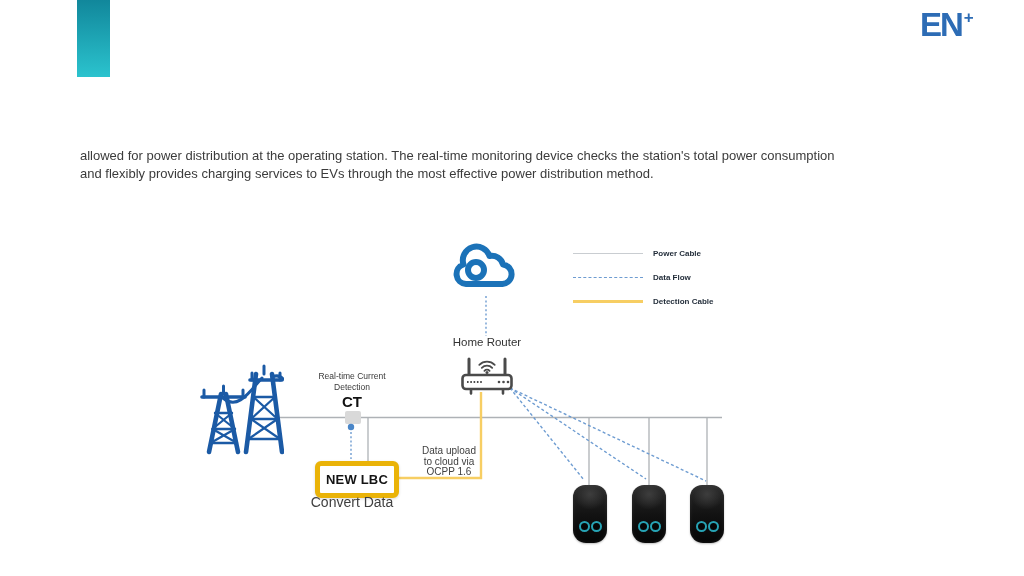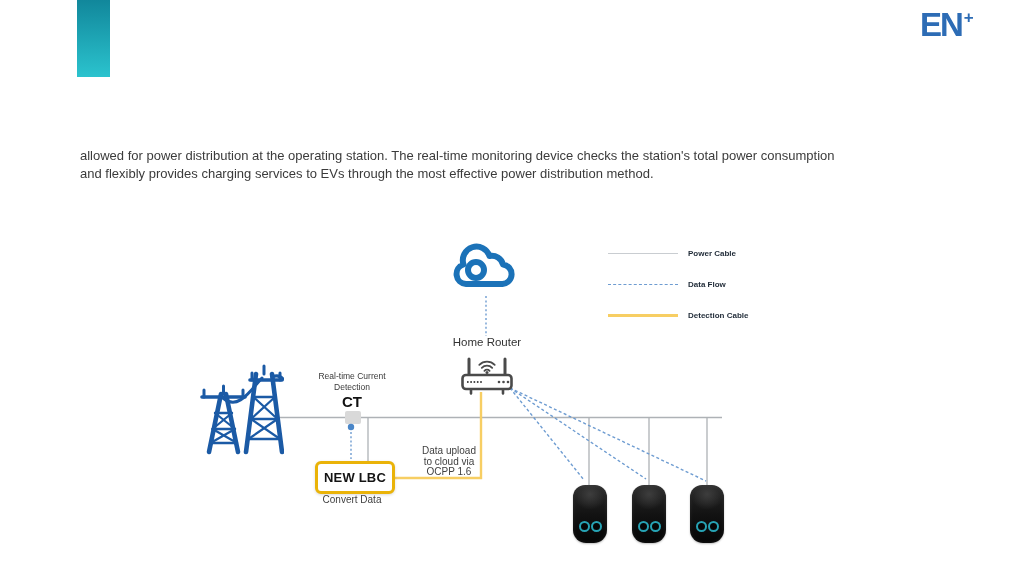--- a/index.html
+++ b/index.html
@@ -14,37 +14,37 @@
   .logo{position:absolute;left:903px;top:8px;color:var(--logo-blue,#2D6CB5);
     font-weight:800;font-size:33px;letter-spacing:-2px;line-height:1;margin-left:17px;}
   .logo .plus{font-size:17px;font-weight:800;position:relative;top:-13px;margin-left:2px;letter-spacing:0;}
   
   .title{position:absolute;left:75px;top:92px;font-size:26px;font-weight:400;
     color:var(--accent-teal,#1E9AAA);white-space:nowrap;}
   .body-text{position:absolute;left:80px;top:147px;font-size:13px;line-height:18px;
     color:var(--body-text,#3B3B3B);}
   .body-text div{white-space:nowrap;}
   
-  .legend{position:absolute;left:608px;top:249px;display:flex;flex-direction:column;gap:23px;}
+  .legend{position:absolute;left:573px;top:249px;display:flex;flex-direction:column;gap:16px;}
   .legend-row{display:flex;align-items:center;height:8px;}
   .legend-swatch{width:70px;}
   .sw-gray{height:0;border-top:1.5px solid #C9CDD1;}
   .sw-blue{height:0;border-top:1.5px dashed var(--data-flow-blue,#7FA4D4);}
   .sw-yellow{height:3px;background:var(--ethernet-yellow,#F8D06B);}
   .legend-label{margin-left:10px;font-size:8px;font-weight:700;color:#1F2A37;white-space:nowrap;}
   
   .lbl{position:absolute;text-align:center;color:#3f3f3f;}
   .lbl-home-router{left:442px;top:336px;width:90px;font-size:11.5px;color:#333;}
   .lbl-ct-caption{left:307px;top:371px;width:90px;font-size:8.5px;line-height:11px;color:#3a3a3a;}
   .lbl-ct{left:307px;top:393px;width:90px;font-size:15px;font-weight:700;color:#111;}
   .lbl-upload{left:415px;top:446px;width:68px;font-size:10px;line-height:10.5px;}
-  .lbl-convert{left:307px;top:494px;width:90px;font-size:10px;}
+  .lbl-convert{left:307px;top:494px;width:90px;font-size:14px;}
   
   .lbc-box{position:absolute;left:315px;top:461px;width:74px;height:27px;background:#fff;
-    border:3px solid #eab308;border-radius:6px;box-shadow:0 1px 3px rgba(0,0,0,.15);
+    border:5px solid #eab308;border-radius:6px;box-shadow:0 1px 3px rgba(0,0,0,.15);
     display:flex;align-items:center;justify-content:center;
     font-size:13px;font-weight:700;color:#141414;letter-spacing:.2px;}
   
   .icon{position:absolute;}
   .cloud-icon{left:451px;top:243px;}
   .router-icon{left:460px;top:350px;}
   .tower-icon{left:198px;top:361px;}
   
   .wires{position:absolute;left:0;top:0;width:1024px;height:576px;pointer-events:none;}
   

